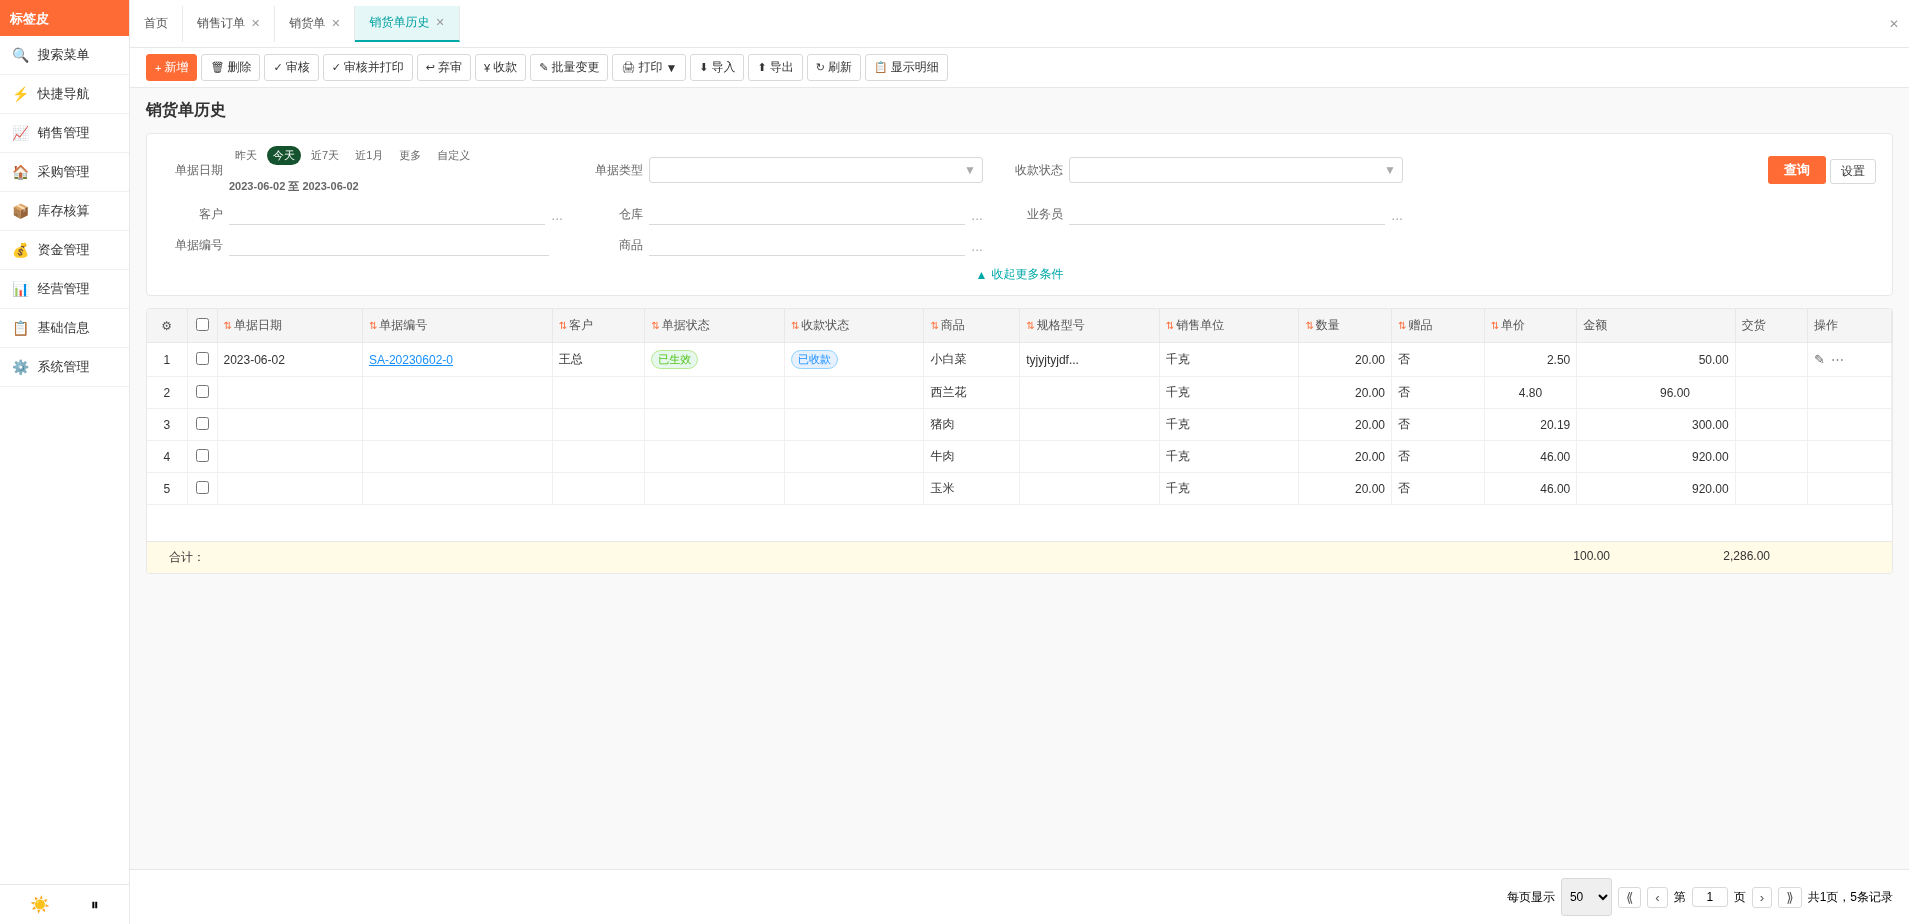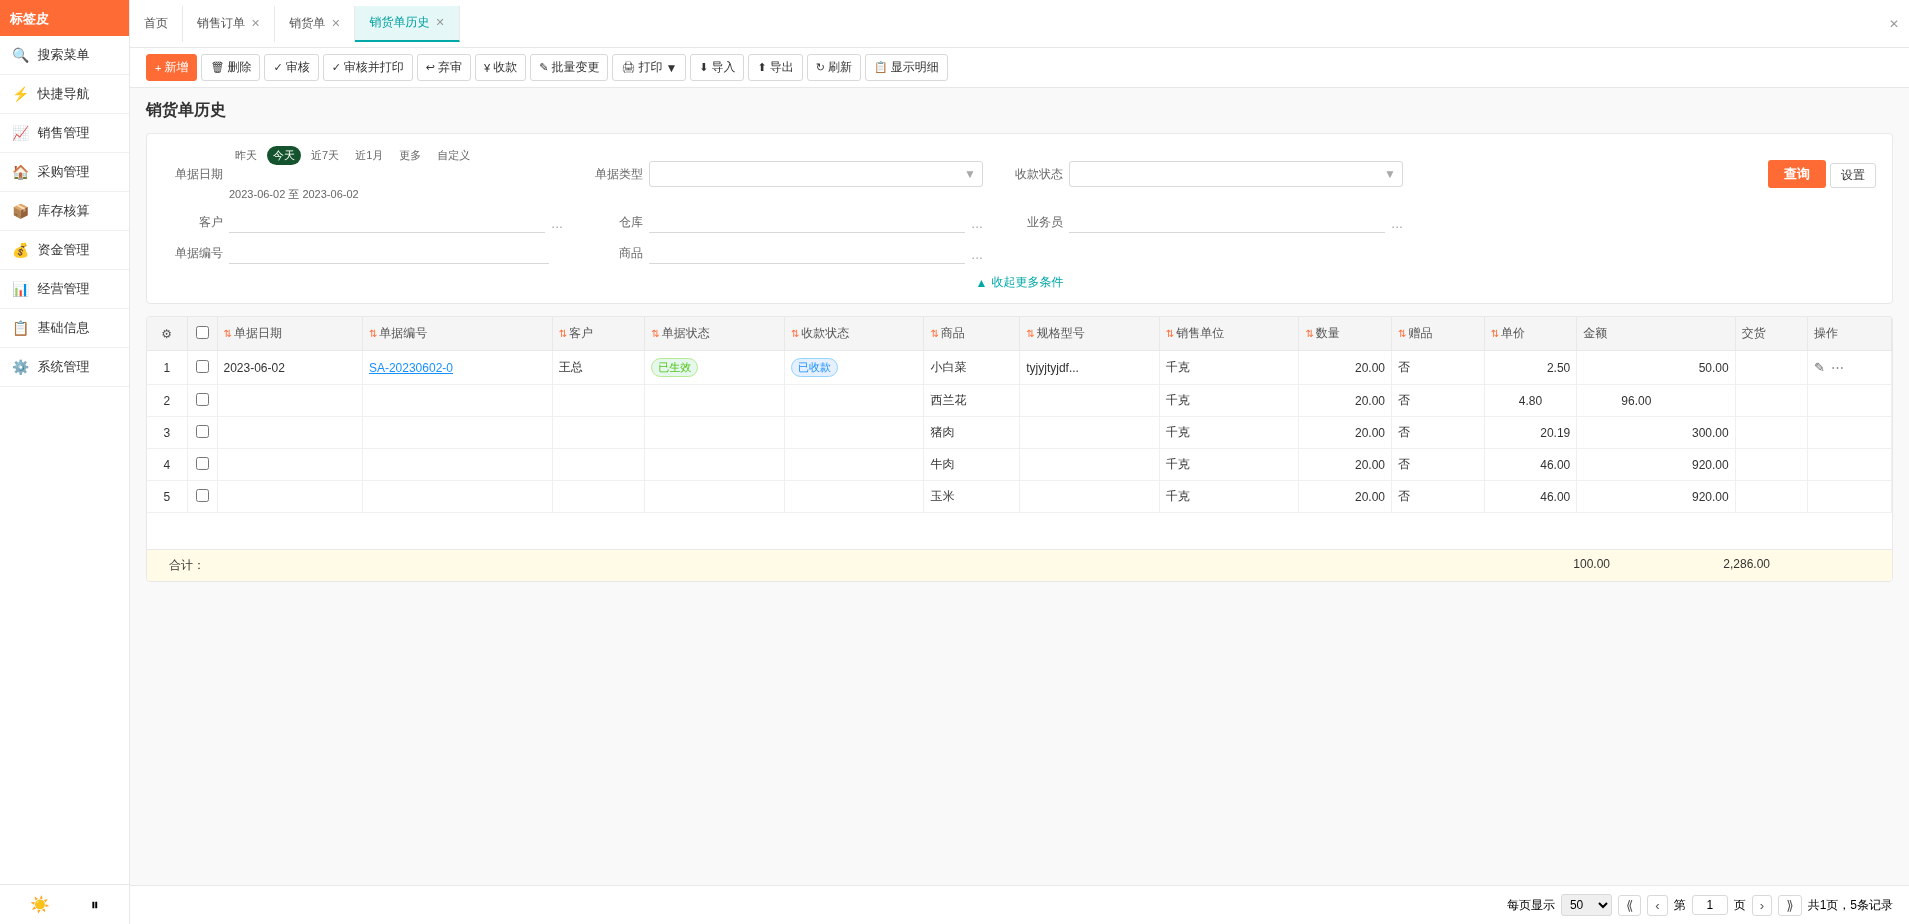--- a/index.html
+++ b/index.html
@@ -159,21 +159,21 @@
 
     .date-shortcuts { display: flex; gap: 4px; align-items: center; }
     .date-shortcut {
       padding: 2px 6px;
       border-radius: 10px;
       font-size: 11px;
       cursor: pointer;
       color: #666;
     }
     .date-shortcut.active { background: #14532d; color: white; }
-    .date-range { font-size: 11px; color: #666; margin-top: 20px; }
+    .date-range { font-size: 11px; color: #666; margin-top: 12px; font-weight: bold; }
 
     .collapse-btn {
       display: flex;
       align-items: center;
       gap: 4px;
       color: #00a8a8;
       cursor: pointer;
       font-size: 12px;
       justify-content: center;
       margin-top: 6px;
@@ -257,21 +257,21 @@
       width: 36px;
       border: 1px solid #d9d9d9;
       border-radius: 3px;
       text-align: center;
       padding: 2px 4px;
       font-size: 12px;
     }
     .page-size-select {
       border: 1px solid #d9d9d9;
       border-radius: 3px;
-      padding: 2px 4px;
+      padding: 10px 4px;
       font-size: 12px;
     }
 
     .settings-btn {
       background: #fff;
       border: 1px solid #d9d9d9;
       color: #333;
       padding: 3px 10px;
       border-radius: 3px;
       cursor: pointer;
@@ -547,21 +547,21 @@
               <td></td>
               <td></td>
               <td></td>
               <td></td>
               <td>西兰花</td>
               <td></td>
               <td>千克</td>
               <td style="text-align:right;">20.00</td>
               <td>否</td>
               <td style="text-align:center;">4.80</td>
-              <td style="text-align:left;padding-left:44px;">96.00</td>
+              <td style="text-align:center;padding-left:44px;">96.00</td>
               <td></td>
               <td></td>
             </tr>
             <tr>
               <td style="text-align:center;">3</td>
               <td style="text-align:center;"><input type="checkbox" style=""></td>
               <td></td>
               <td></td>
               <td></td>
               <td></td>

